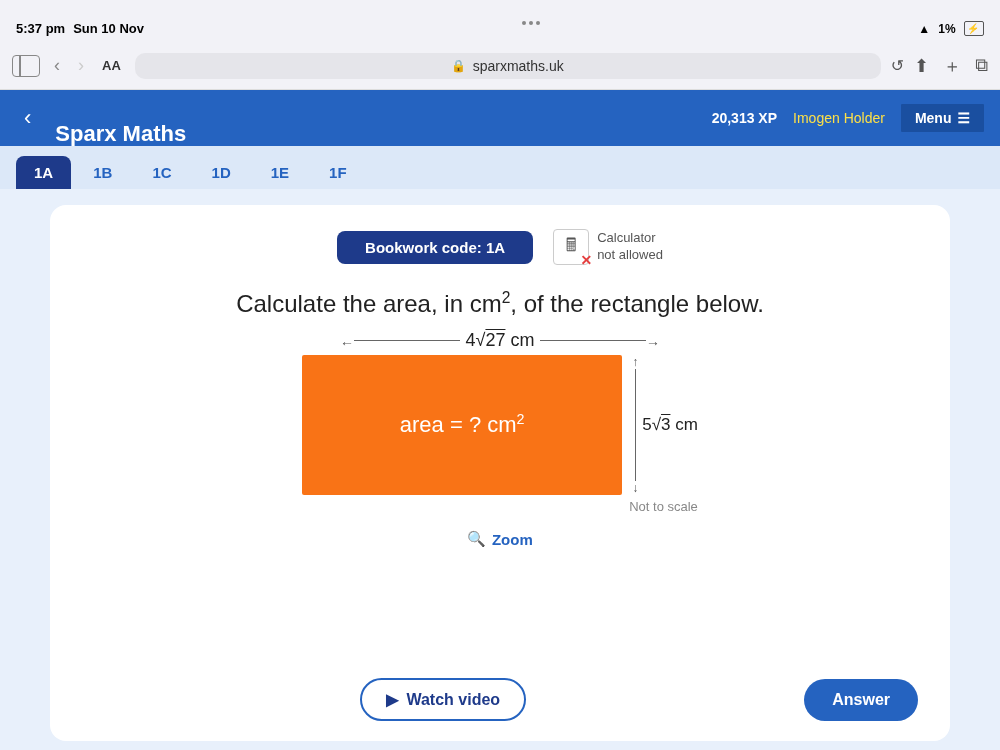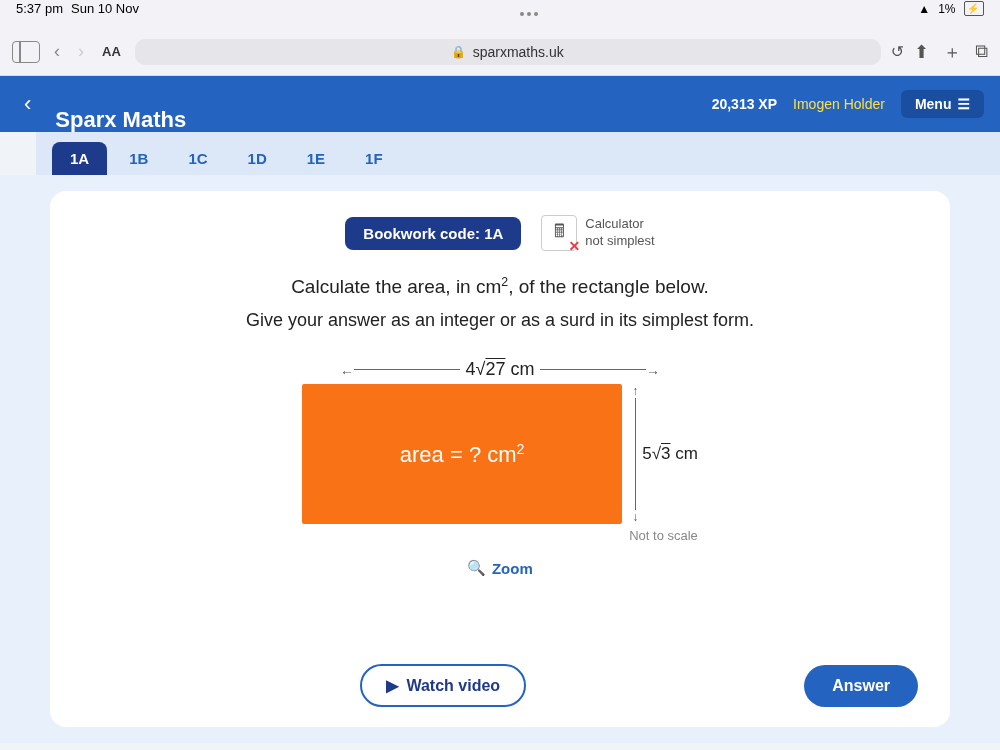--- a/index.html
+++ b/index.html
@@ -9,24 +9,24 @@
       overflow: hidden;
       font-family: -apple-system, BlinkMacSystemFont, 'Segoe UI', sans-serif;
       background: #f0f4f8;
     }
 
     
     .status-bar {
       background: #f2f2f7;
       display: flex;
       justify-content: space-between;
-      align-items: flex-end;
-      padding: 12px 16px;
+      align-items: flex-start;
+      padding: 21px 16px;
       font-size: 13px;
-      font-weight: 400;
+      font-weight: 700;
       height: 28px;
     }
     .status-left { display: flex; gap: 8px; align-items: center; }
     .status-right { display: flex; gap: 8px; align-items: center; font-size: 12px; }
 
     
     .browser-bar {
       background: #f2f2f7;
       display: flex;
       align-items: center;
@@ -108,35 +108,34 @@
     .header-xp {
       color: white; font-size: 14px; font-weight: 600;
     }
     .header-user {
       color: #fde047; font-size: 14px;
     }
     .menu-btn {
       background: #1a4fa0;
       color: white;
       border: none;
-      border-radius: 6px;
+      border-radius: 1px;
       padding: 6px 14px;
       font-size: 14px;
       font-weight: 600;
       cursor: pointer;
       display: flex; align-items: center; gap: 6px;
     }
 
     
     .tabs-row {
       background: #dce8f8;
       display: flex;
       padding: 10px 16px 0;
       gap: 4px;
-      margin-left: 36px;
     }
     .tab {
       padding: 8px 18px;
       border-radius: 8px 8px 0 0;
       font-size: 15px;
       font-weight: 600;
       cursor: pointer;
       color: #2563c0;
       background: transparent;
       border: none;
@@ -176,21 +175,21 @@
       align-items: center;
       gap: 20px;
       margin-bottom: 24px;
       width: 100%;
       justify-content: center;
     }
     .bookwork-badge {
       background: #1e3a8a;
       color: white;
       border-radius: 8px;
-      padding: 8px 18px;
+      padding: 8px 28px;
       font-size: 15px;
       font-weight: 600;
     }
     .calculator-info {
       display: flex;
       align-items: center;
       gap: 8px;
       font-size: 13px;
       color: #555;
     }
@@ -206,21 +205,21 @@
       position: absolute;
       bottom: -4px; right: -4px;
       color: #e53e3e;
       font-size: 14px;
       font-weight: 700;
     }
     .calc-text { line-height: 1.3; }
 
     
     .question-main {
-      font-size: 19px;
+      font-size: 24px;
       color: #222;
       margin-bottom: 12px;
       text-align: center;
     }
     .question-sub {
       font-size: 18px;
       color: #222;
       margin-bottom: 28px;
       text-align: center;
     }
@@ -368,29 +367,28 @@
 
     <div class="info-row">
       <div class="bookwork-badge">Bookwork code: 1A</div>
       <div class="calculator-info">
         <div class="calc-icon">
           🖩
           <span class="calc-x">✕</span>
         </div>
         <div class="calc-text">
           <div>Calculator</div>
-          <div>not simplest</div>
+          <div>not allowed</div>
         </div>
       </div>
     </div>
 
     <div class="question-main">
       Calculate the area, in cm<sup>2</sup>, of the rectangle below.
     </div>
-    <div class="question-sub">Give your answer as an integer or as a surd in its simplest form.</div>
 
     <div class="diagram-container">
 
       <div style="width:320px;display:flex;align-items:center;margin-bottom:4px;">
         <span style="font-size:14px;color:#555;">←</span>
         <div style="flex:1;height:1px;background:#666;"></div>
         <span style="font-size:18px;padding:0 6px;color:#222;white-space:nowrap;">
           4√<span style="text-decoration:overline">27</span> cm
         </span>
         <div style="flex:1;height:1px;background:#666;"></div>

